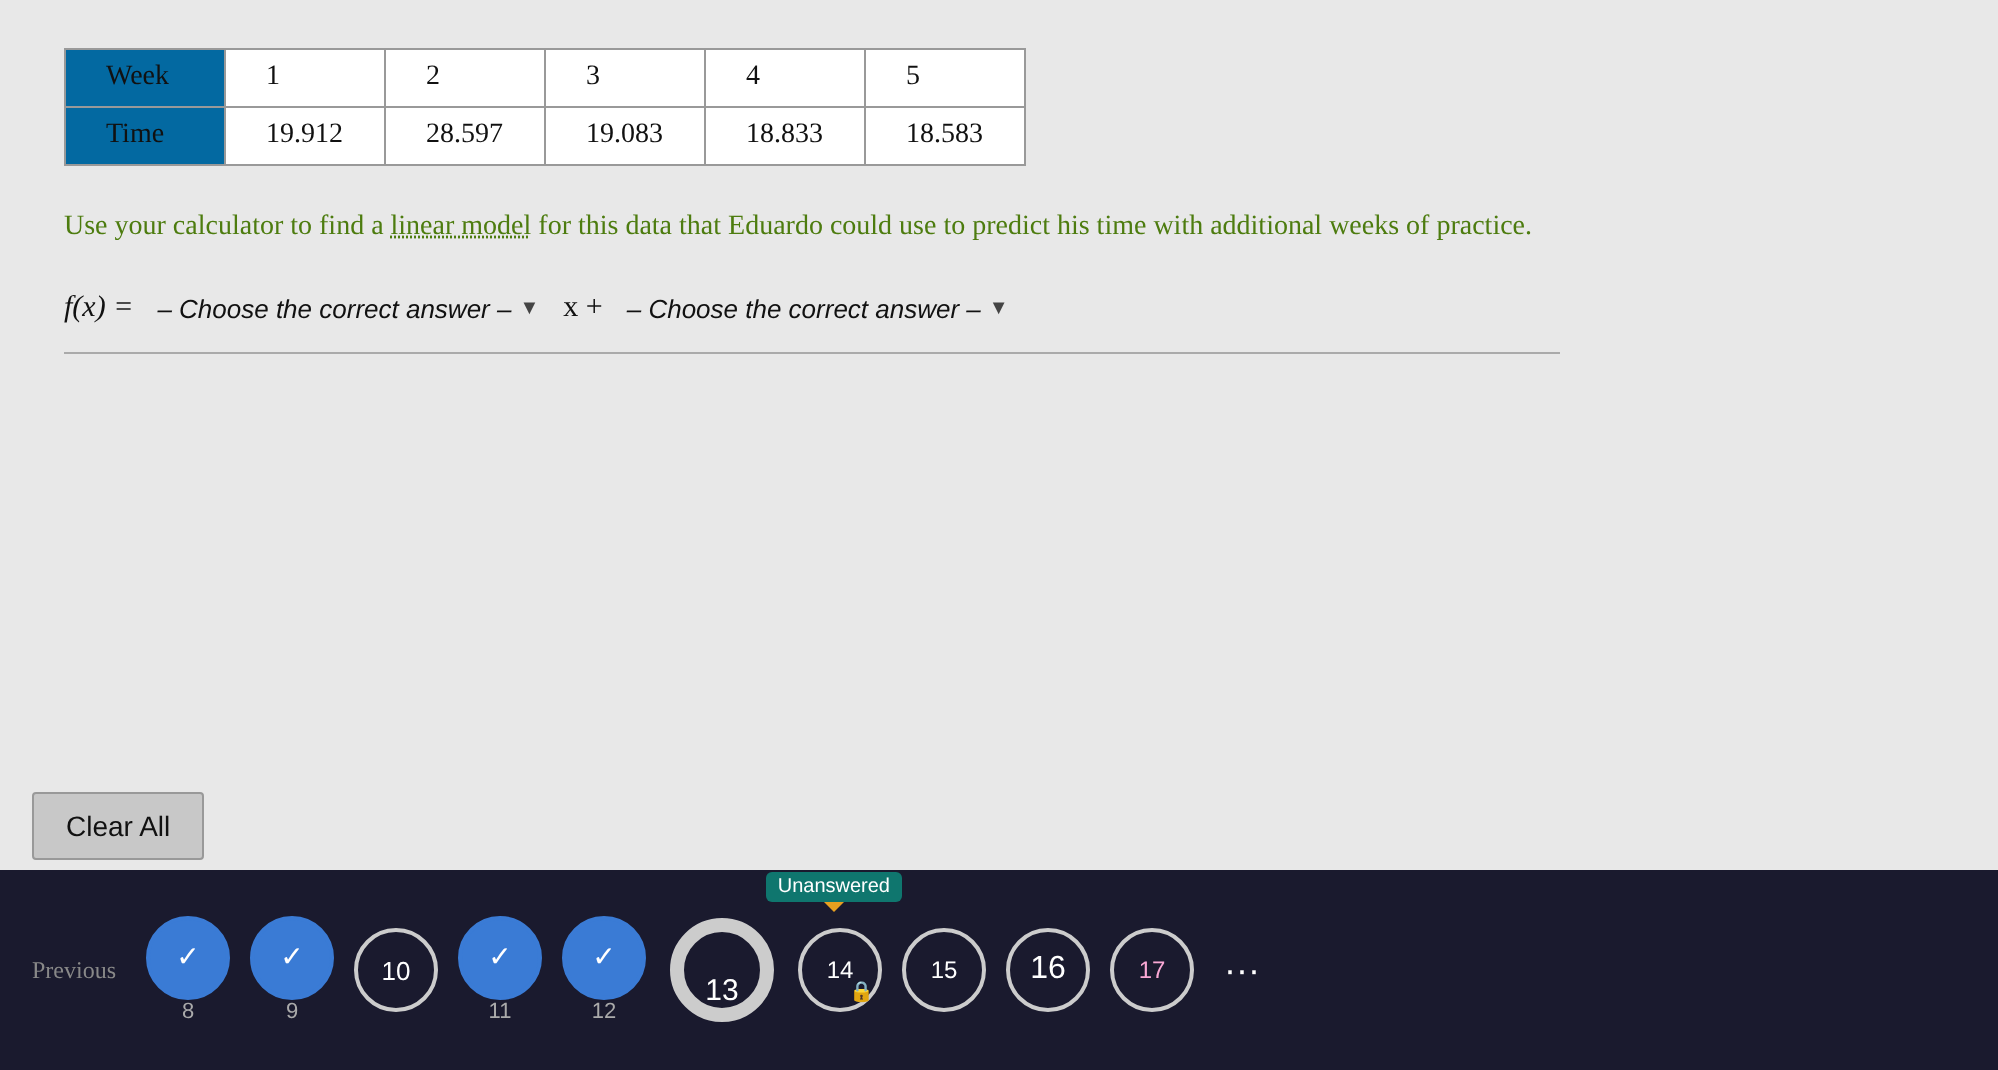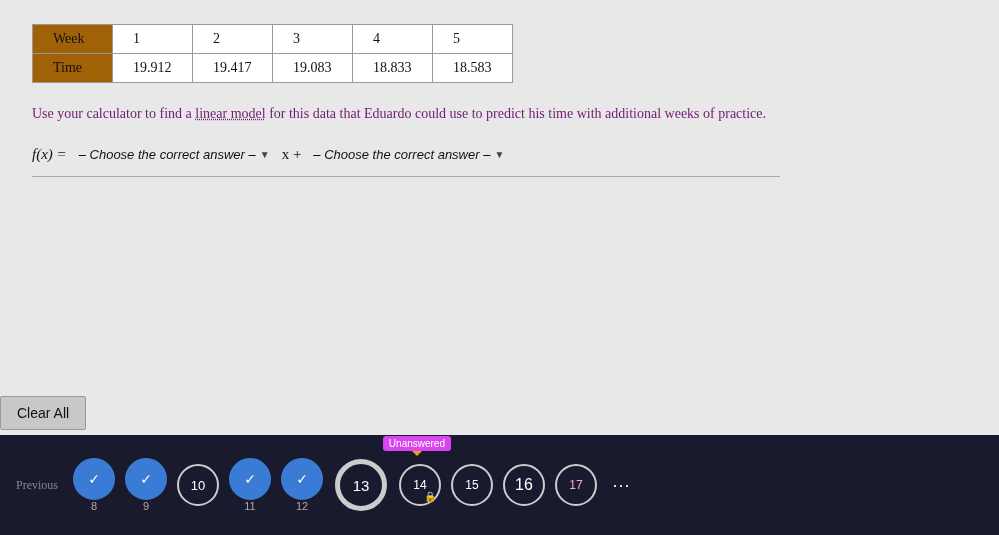--- a/index.html
+++ b/index.html
@@ -49,26 +49,26 @@
       border: 1px solid #999;
       padding: 6px 20px;
       font-size: 14px;
       text-align: left;
       min-width: 80px;
       color: #111;
     }
 
     .data-table td:first-child {
       font-weight: normal;
-      background: #a16207;
+      background: #0369a1;
     }
 
     .instruction-text {
       font-size: 14px;
-      color: #701a75;
+      color: #4d7c0f;
       margin-bottom: 20px;
       line-height: 1.6;
     }
 
     .instruction-text .underline-dotted {
       text-decoration: underline;
       text-decoration-style: dotted;
     }
 
     
@@ -103,21 +103,21 @@
     }
 
     .dropdown-arrow {
       font-size: 10px;
       color: #444;
     }
 
     
     .clear-all-btn {
       position: absolute;
-      left: 0;
+      left: 16px;
       bottom: 105px;
       background: #c8c8c8;
       border: 1px solid #999;
       padding: 8px 16px;
       font-size: 14px;
       cursor: pointer;
       color: #111;
       border-radius: 2px;
     }
 
@@ -168,38 +168,39 @@
 
     .circle-btn.answered {
       background: #3a7bd5;
       border-color: #3a7bd5;
     }
 
     .circle-btn.large {
       width: 52px;
       height: 52px;
       font-size: 16px;
-      border: 5px solid #0ea5e9;
+      border: 7px solid #0ea5e9;
+      align-items: flex-end;
     }
 
     .circle-btn.unanswered-highlight {
       border-color: #ccc;
       background: transparent;
     }
 
     .check-icon {
       color: white;
       font-size: 14px;
     }
 
     .unanswered-badge {
       position: absolute;
       top: -28px;
       right: -10px;
-      background: #d946ef;
+      background: #0f766e;
       color: white;
       font-size: 10px;
       padding: 2px 6px;
       border-radius: 3px;
       white-space: nowrap;
       font-family: Arial, sans-serif;
     }
 
     .unanswered-badge::after {
       content: '';
@@ -250,21 +251,21 @@
       <td>Week</td>
       <td>1</td>
       <td>2</td>
       <td>3</td>
       <td>4</td>
       <td>5</td>
     </tr>
     <tr>
       <td>Time</td>
       <td>19.912</td>
-      <td>19.417</td>
+      <td>28.597</td>
       <td>19.083</td>
       <td>18.833</td>
       <td>18.583</td>
     </tr>
   </tbody>
     </table>
 
   <p class="instruction-text">
     Use your calculator to find a <span class="underline-dotted">linear model</span> for this data that Eduardo could use to predict his time with additional weeks of practice.
   </p>

